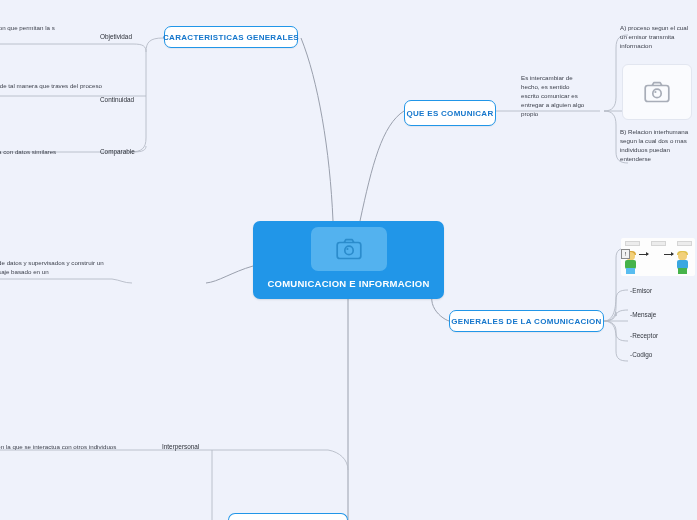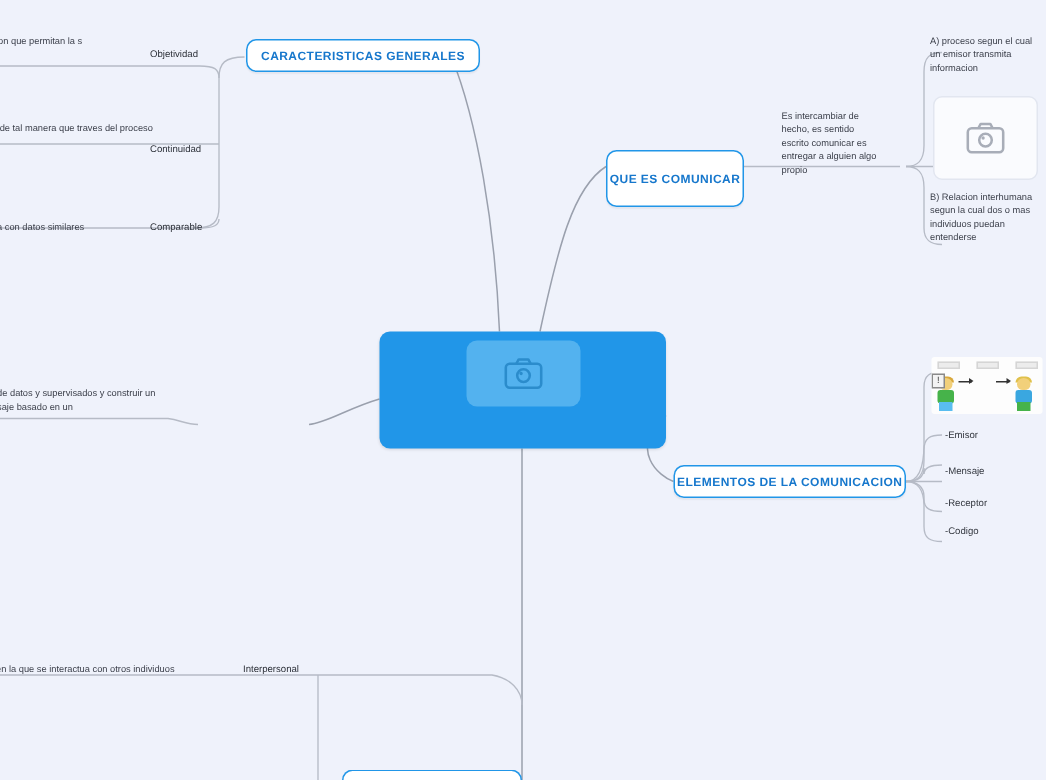--- a/index.html
+++ b/index.html
@@ -232,44 +232,45 @@
 
   <div class="root-node">
     <div class="root-thumb">
       <svg width="26" height="22" viewBox="0 0 26 22">
         <rect x="1.2" y="4.5" width="23.6" height="16" rx="2.6" fill="none" stroke="#2b8ccc" stroke-width="1.7"></rect>
         <path d="M8.2 4.5 L9.8 1.6 L16.2 1.6 L17.8 4.5" fill="none" stroke="#2b8ccc" stroke-width="1.7" stroke-linejoin="round"></path>
         <circle cx="13" cy="12.4" r="4.2" fill="none" stroke="#2b8ccc" stroke-width="1.7"></circle>
         <circle cx="11.4" cy="11" r="1.1" fill="#2b8ccc"></circle>
       </svg>
     </div>
-  </div>
-
-  <div class="topic" style="left:164px; top:26px; width:156px; height:22px;">
+    <div class="root-label">COMUNICACION E INFORMACION</div>
+  </div>
+
+  <div class="topic" style="left:164px; top:26px; width:134px; height:22px;">
     <span>CARACTERISTICAS GENERALES</span>
   </div>
 
   <div class="leaf" style="left:-14px; top:24px; width:118px;">
     <span>blacion que permitan la
 s</span>
   </div>
   <div class="leaf-title" style="left:100px; top:33px;">Objetividad</div>
 
   <div class="leaf" style="left:-14px; top:82px; width:118px;">
     <span>ente de tal manera que
 traves del proceso de</span>
   </div>
   <div class="leaf-title" style="left:100px; top:96px;">Continuidad</div>
 
   <div class="leaf" style="left:-14px; top:148px; width:128px;">
     <span>ntada con datos similares</span>
   </div>
   <div class="leaf-title" style="left:100px; top:148px;">Comparable</div>
 
-  <div class="topic" style="left:404px; top:100px; width:92px; height:38px;">
+  <div class="topic" style="left:404px; top:100px; width:92px; height:26px;">
     <span>QUE ES COMUNICAR</span>
   </div>
 
   <div class="leaf right" style="left:521px; top:74px; width:66px;">Es intercambiar de hecho, es sentido escrito comunicar es entregar a alguien algo propio</div>
 
   <div class="leaf right" style="left:620px; top:24px; width:70px;">A) proceso segun el cual un emisor transmita informacion</div>
 
   <div class="img-card" style="left:622px; top:64px; width:70px; height:56px;">
     <svg width="26" height="22" viewBox="0 0 26 22">
       <rect x="1.2" y="4.5" width="23.6" height="16" rx="2.6" fill="none" stroke="#a8adb8" stroke-width="1.7"></rect>
@@ -281,21 +282,21 @@
 
   <div class="leaf right" style="left:620px; top:128px; width:72px;">B) Relacion interhumana segun la cual dos o mas individuos puedan entenderse</div>
 
 
   <div class="leaf" style="left:-14px; top:259px; width:128px;">
     <span>upo de datos y supervisados y
 construir un mensaje basado en un</span>
   </div>
 
   <div class="topic" style="left:449px; top:310px; width:155px; height:22px;">
-    <span>ELEMENTOS DE LA COMUNICACION</span>
+    <span>GENERALES DE LA COMUNICACION</span>
   </div>
 
   <div class="illus" style="left:621px; top:238px;">
     <div class="tag" style="left:4px;"></div>
     <div class="tag" style="left:30px;"></div>
     <div class="tag" style="left:56px;"></div>
     <div class="person" style="left:3px;">
       <div class="hair" style="background:#d9a83c;"></div>
       <div class="head"></div>
       <div class="body" style="background:#46b34a;"></div>

